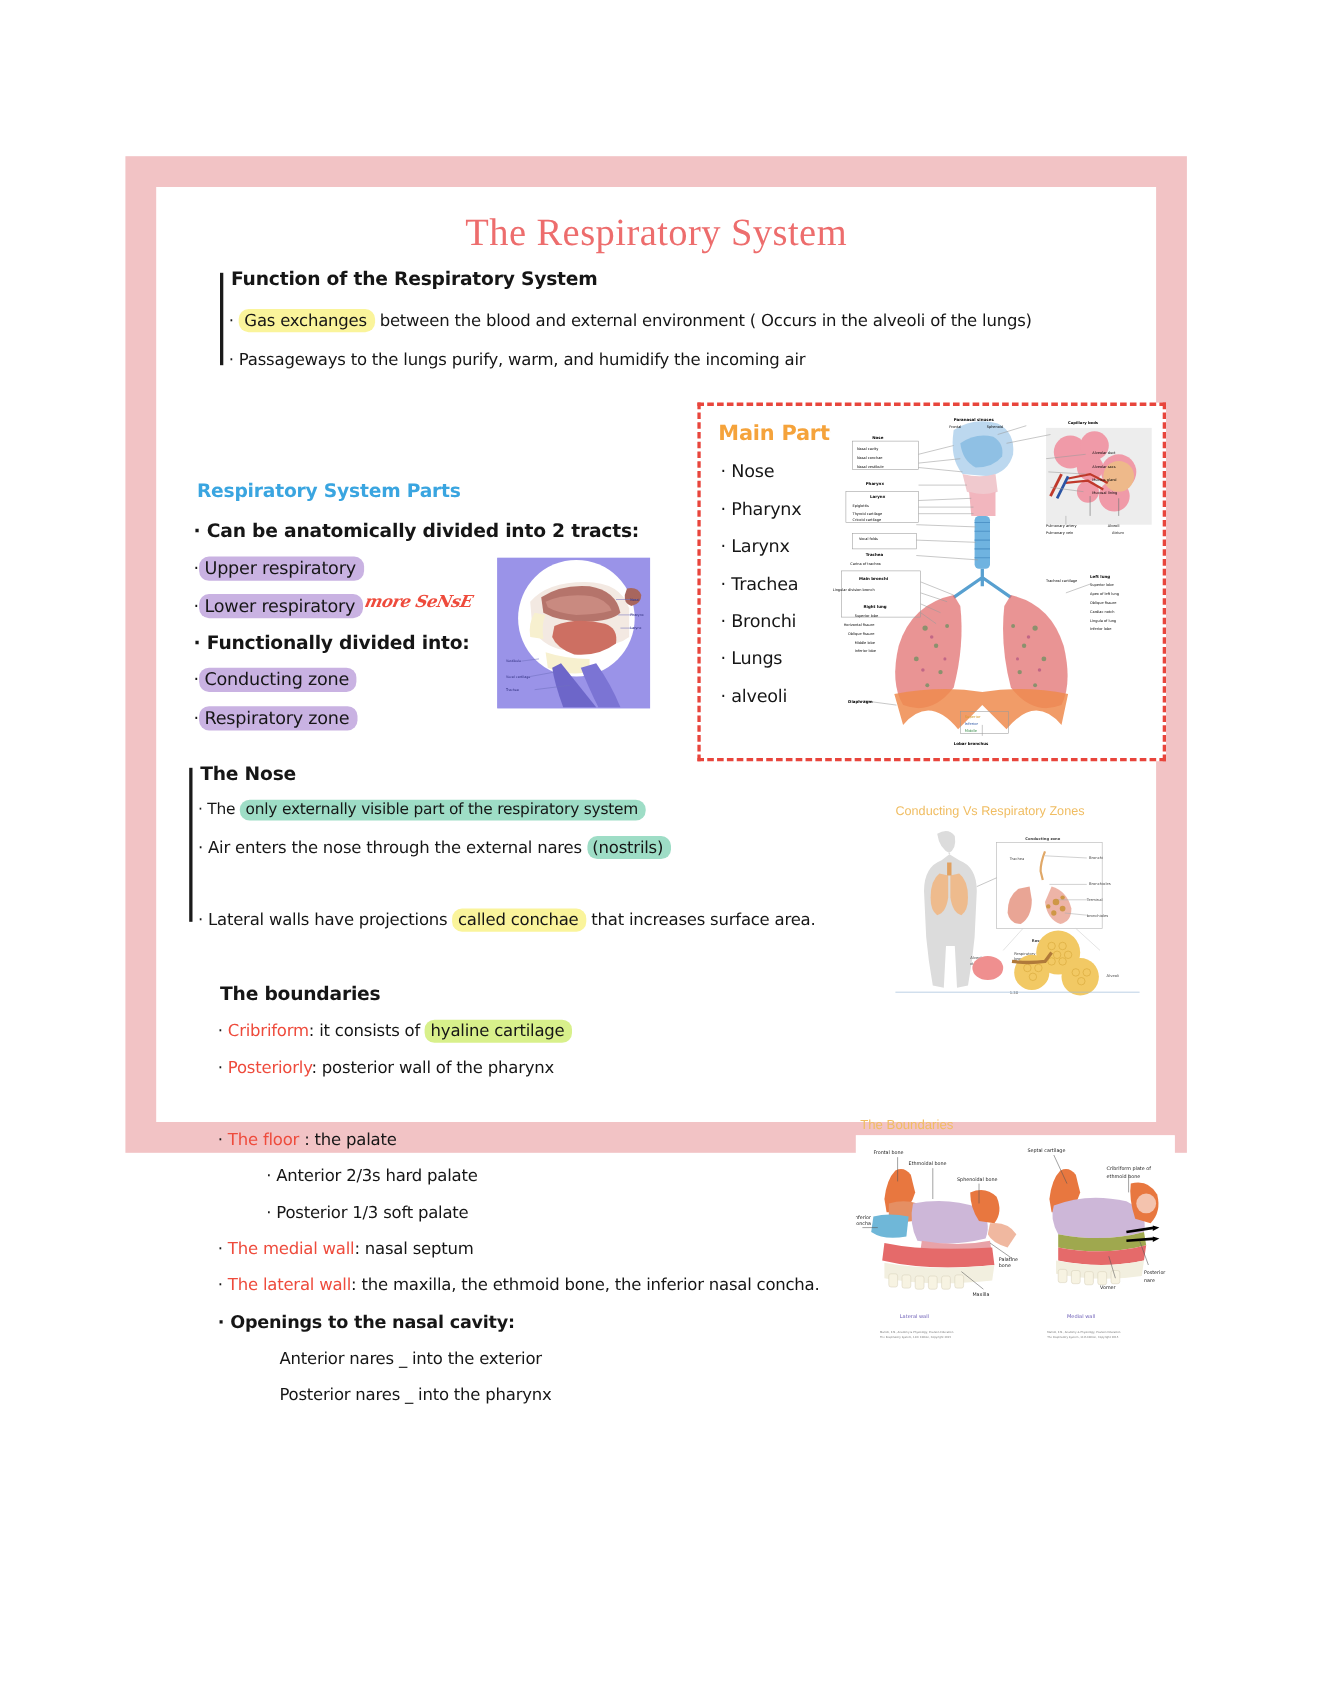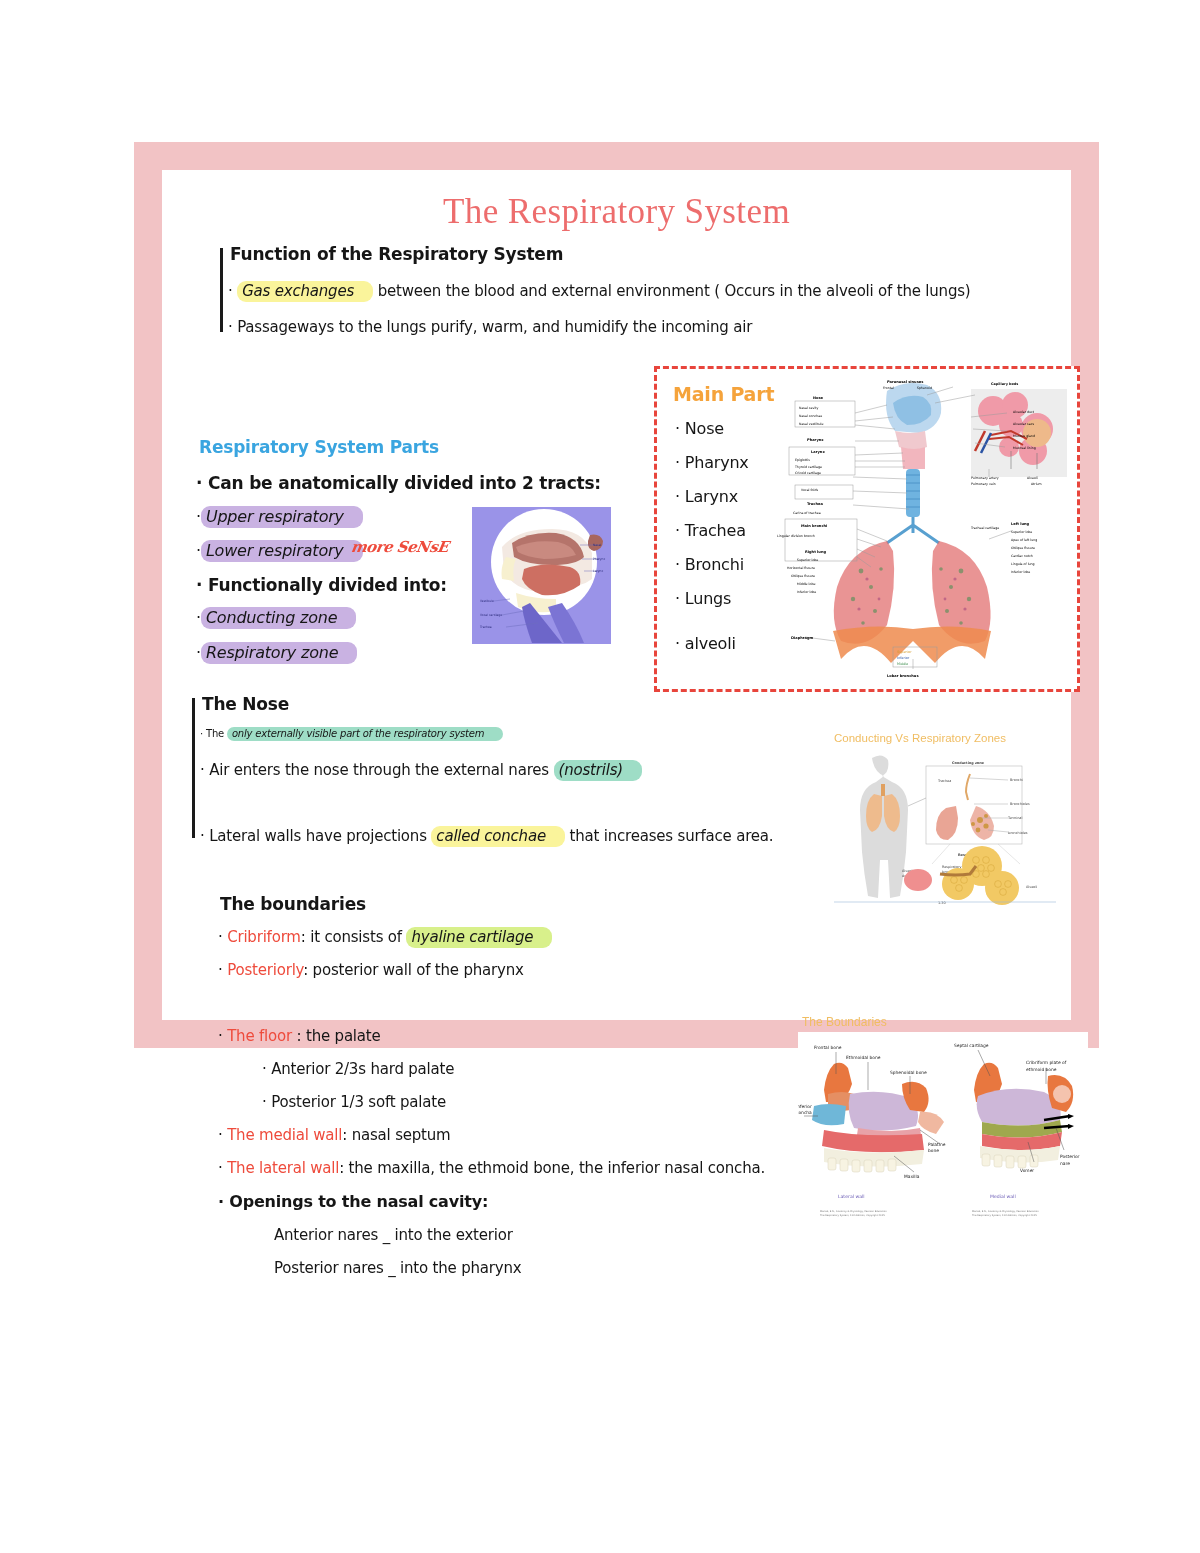--- a/index.html
+++ b/index.html
@@ -3,21 +3,21 @@
 <meta charset="utf-8">
 <style>
   html,body{margin:0;padding:0;}
   body{
     width:1200px;height:1553px;background:#ffffff;
     font-family:"DejaVu Sans", sans-serif;
     position:relative;overflow:hidden;
   }
   
   #page-frame{
-    position:absolute;left:134px;top:142px;width:965px;height:906px;
+    position:absolute;left:114px;top:142px;width:965px;height:906px;
     background:#f2c3c5;
     box-sizing:border-box;
   }
   #page-sheet{
     position:absolute;left:28px;top:28px;right:28px;bottom:28px;
     background:#ffffff;
   }
   
   .doc-title{
     position:absolute;left:0;right:0;top:22px;text-align:center;
@@ -32,22 +32,22 @@
     letter-spacing:-0.2px;
     white-space:nowrap;
   }
   .hw-thin{font-weight:normal;}
   .sec-bar{
     position:absolute;width:3px;background:#1a1a1a;
   }
   .line{position:absolute;white-space:nowrap;}
   .bullet::before{content:"\00b7\00a0";}
   .hl{
-    border-radius:9px;padding:1px 19px 2px 5px;
-    box-decoration-break:clone;font-style:italic;-webkit-box-decoration-break:clone;
+    border-radius:9px;padding:1px 7px 2px 5px;
+    box-decoration-break:clone;-webkit-box-decoration-break:clone;
   }
   .hl-yellow{background:#faf49b;}
   .hl-purple{background:#c9b2e2;}
   .hl-teal{background:#9eddc6;}
   .hl-lime{background:#d8f08b;}
   .red{color:#ee4b3c;}
   .blue{color:#3aa5e0;}
   .orange{color:#f5a33b;}
 
   
@@ -141,21 +141,21 @@
     <div class="dashed-box" style="left:492px;top:196px;width:420px;height:320px;">
 
       <div class="line hw orange" style="left:16px;top:14px;font-size:19px;">Main Parts</div>
 
       <div style="position:absolute;left:18px;top:50px;">
         <div class="hw hw-thin bullet" style="font-size:16px;margin-bottom:15px;">Nose</div>
         <div class="hw hw-thin bullet" style="font-size:16px;margin-bottom:15px;">Pharynx</div>
         <div class="hw hw-thin bullet" style="font-size:16px;margin-bottom:15px;">Larynx</div>
         <div class="hw hw-thin bullet" style="font-size:16px;margin-bottom:15px;">Trachea</div>
         <div class="hw hw-thin bullet" style="font-size:16px;margin-bottom:15px;">Bronchi</div>
-        <div class="hw hw-thin bullet" style="font-size:16px;margin-bottom:26px;">Lungs</div>
+        <div class="hw hw-thin bullet" style="font-size:16px;margin-bottom:15px;">Lungs</div>
         <div class="hw hw-thin bullet" style="font-size:16px;">alveoli</div>
       </div>
 
       <div class="fig" style="left:118px;top:4px;width:298px;height:308px;">
         <svg viewBox="0 0 298 308" width="298" height="308">
           <rect width="298" height="308" fill="#ffffff"></rect>
 
           <path d="M112 18 Q130 6 152 12 Q168 20 166 40 Q162 56 144 60 L120 58 Q108 44 112 18 Z" fill="#bcd8ef"></path>
           <path d="M118 30 Q132 20 148 24 Q158 30 156 42 Q148 52 132 52 Q120 46 118 30 Z" fill="#8fc0e4"></path>
           <path d="M120 58 Q136 62 150 58 L152 74 Q138 80 124 74 Z" fill="#f0c9ce"></path>
@@ -308,21 +308,21 @@
           </g>
           <rect x="118" y="274" width="44" height="20" fill="none" stroke="#9a9a9a" stroke-width=".5"></rect>
         </svg>
       </div>
     </div>
 
     <div class="sec-bar" style="left:30px;top:528px;height:140px;"></div>
 
     <div class="line hw" style="left:40px;top:524px;font-size:17px;">The Nose</div>
 
-    <div class="line hw hw-thin" style="left:38px;top:558px;font-size:10px;">
+    <div class="line hw hw-thin" style="left:38px;top:558px;font-size:14px;">
       <span>·&nbsp;</span><span>The </span><span class="hl hl-teal">only externally visible part of the respiratory system</span>
     </div>
 
     <div class="line hw hw-thin" style="left:38px;top:591px;font-size:15px;">
       <span>·&nbsp;</span><span>Air enters the nose through the external nares </span><span class="hl hl-teal">(nostrils)</span>
     </div>
 
 
     <div class="line hw hw-thin" style="left:38px;top:657px;font-size:15px;">
       <span>·&nbsp;</span><span>Lateral walls have projections </span><span class="hl hl-yellow">called conchae</span><span> that increases surface area.</span>

